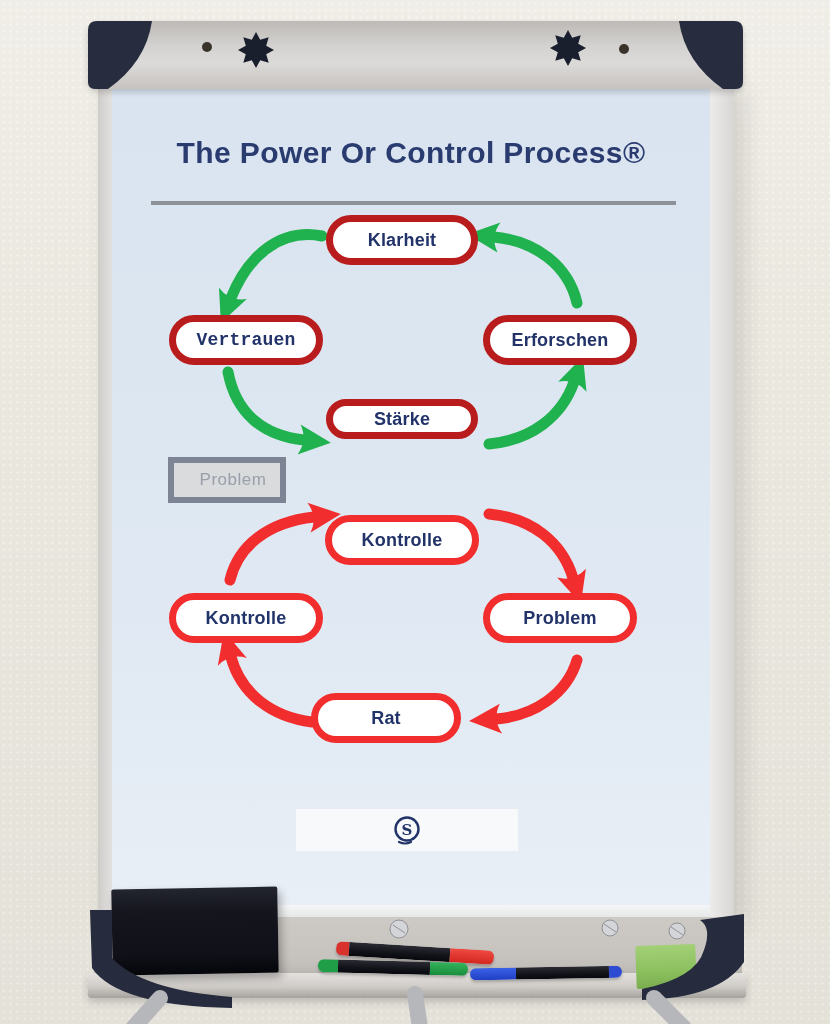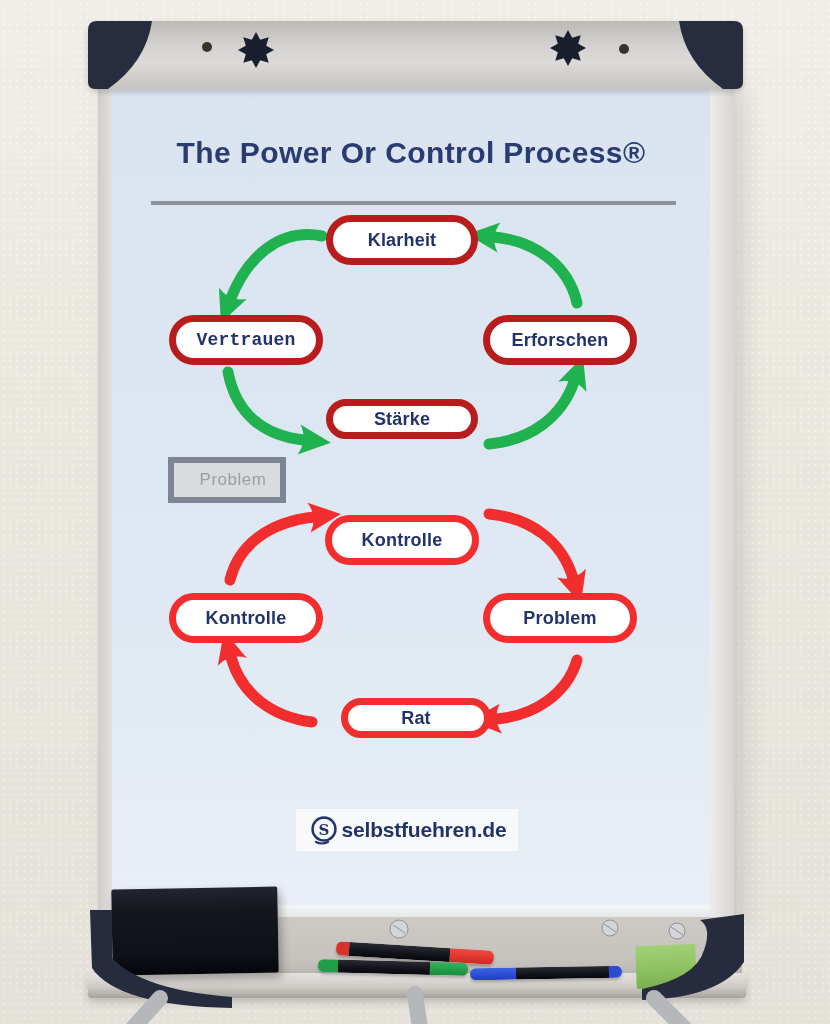--- a/index.html
+++ b/index.html
@@ -203,27 +203,26 @@
 <div class="problem-box">
   <span>Problem</span>
 </div>
 
 <div class="pill red" style="left:402px;top:540px;width:154px;height:50px;">
   <span>Kontrolle</span>
 </div>
 <div class="pill red" style="left:560px;top:618px;width:154px;height:50px;">
   <span>Problem</span>
 </div>
-<div class="pill red" style="left:416px;top:718px;width:150px;height:40px;">
+<div class="pill red" style="left:386px;top:718px;width:150px;height:50px;">
   <span>Rat</span>
 </div>
 <div class="pill red" style="left:246px;top:618px;width:154px;height:50px;">
   <span>Kontrolle</span>
 </div>
 
 <div class="logo-bar">
   <svg width="32" height="32" viewBox="0 0 32 32">
     <circle cx="16" cy="15" r="11.5" fill="none" stroke="#22336a" stroke-width="2.4"></circle>
     <text x="16" y="21" text-anchor="middle" font-family="'DejaVu Serif', serif" font-size="15" font-weight="700" fill="#22336a">S</text>
     <path d="M 8 28 Q 14 31 20 28" fill="none" stroke="#22336a" stroke-width="2.2" stroke-linecap="round"></path>
   </svg>
-  <span class="logo-text">selbstfuehren.de</span>
 </div>
 
 </body></html>

